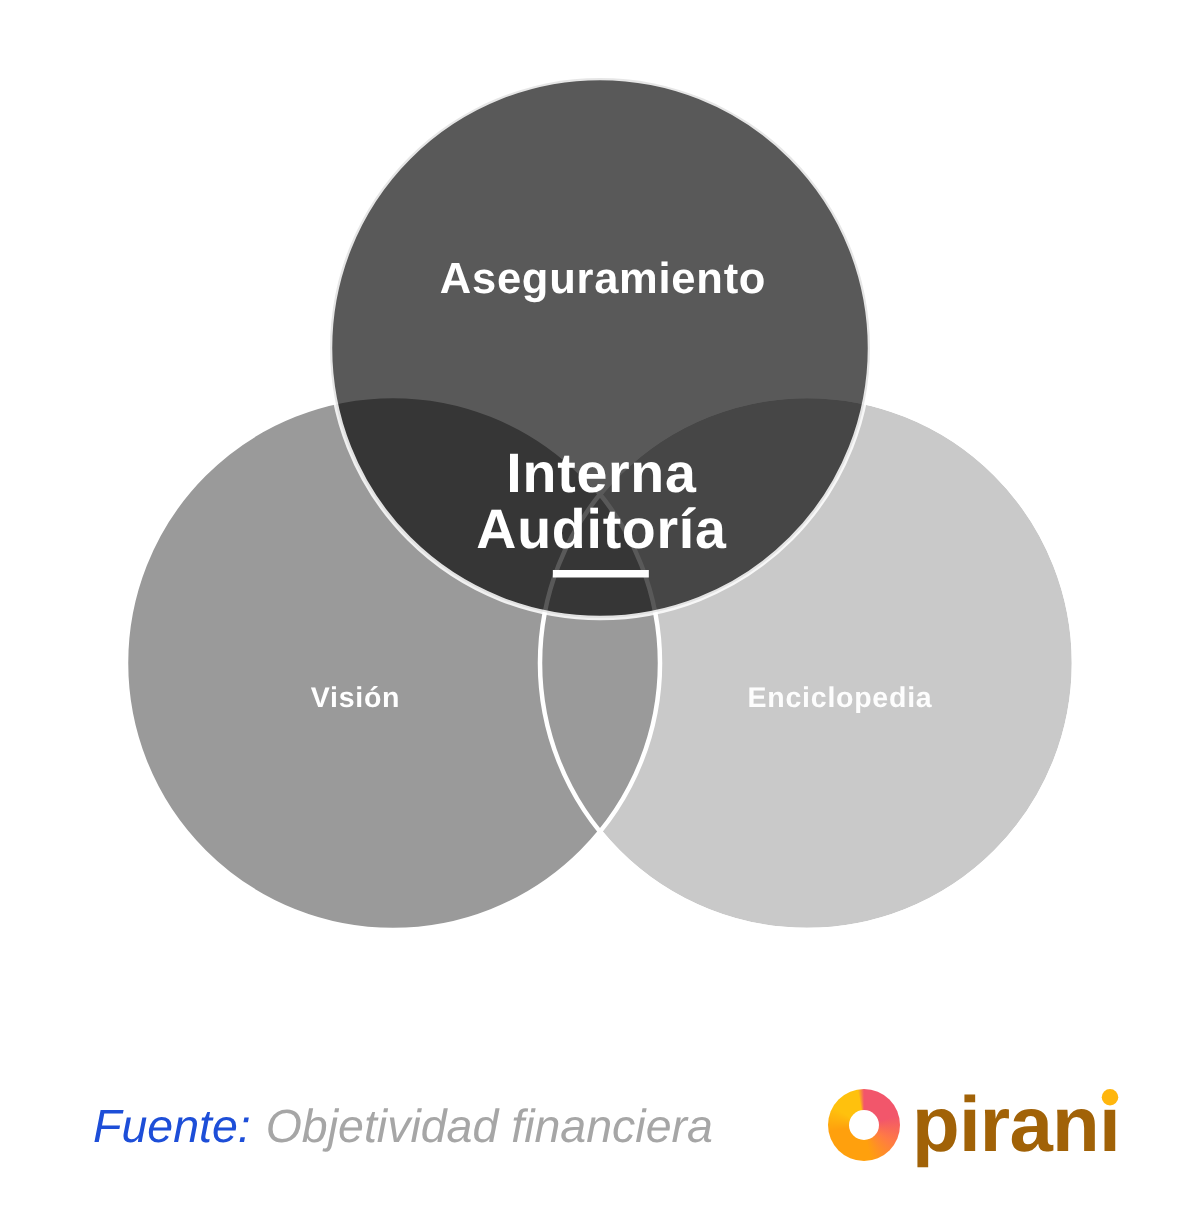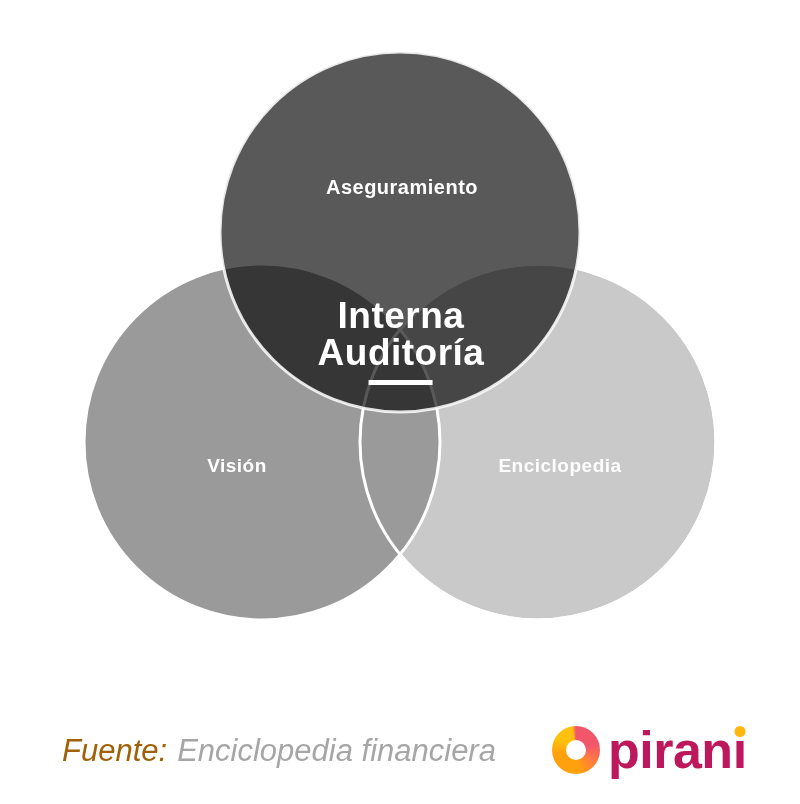--- a/index.html
+++ b/index.html
@@ -14,21 +14,21 @@
 
   .circle-label{
     position:absolute;
     transform:translate(-50%,-50%);
     color:#ffffff;
     font-weight:600;
     font-size:19px;
     letter-spacing:0.5px;
     white-space:nowrap;
   }
-  .label-aseguramiento{left:402px;top:187px;font-size:20px;}
+  .label-aseguramiento{left:402px;top:187px;font-size:29px;}
   .label-vision{left:237px;top:466px;}
   .label-objetividad{left:560px;top:466px;color:#fdfdfd;}
 
   .center-title{
     position:absolute;
     left:401px;top:297px;
     transform:translateX(-50%);
     text-align:center;
     color:#ffffff;
     font-weight:700;
@@ -43,21 +43,21 @@
     margin:9px auto 0 auto;
   }
 
   .source-line{
     position:absolute;
     left:62px;top:733px;
     font-style:italic;
     font-size:31px;
     white-space:nowrap;
   }
-  .source-label{color:#a16207;font-weight:400;}
+  .source-label{color:#1d4ed8;font-weight:400;}
   .source-text{color:#a6a6a6;font-weight:300;margin-left:10px;}
 
   .brand{
     position:absolute;
     left:552px;top:724px;
     display:flex;
     align-items:center;
     gap:8px;
   }
   .brand-icon{
@@ -76,21 +76,21 @@
     content:"";
     position:absolute;
     inset:14px;
     border-radius:50%;
     background:#ffffff;
   }
   .brand-wordmark{
     font-size:52px;
     line-height:52px;
     font-weight:700;
-    color:#be185d;
+    color:#a16207;
     letter-spacing:-0.5px;
     white-space:nowrap;
   }
   .last-i{position:relative;display:inline-block;}
   .i-dot{
     position:absolute;
     left:50%;top:2px;
     transform:translateX(-50%);
     width:11px;height:11px;
     border-radius:50%;
@@ -119,21 +119,21 @@
 
   <div class="circle-label label-objetividad">Enciclopedia</div>
 
   <div class="center-title">
     <div>Interna</div>
     <div>Auditoría</div>
     <div class="center-underline"></div>
   </div>
 
   <div class="source-line">
-    <span class="source-label">Fuente:</span><span class="source-text">Enciclopedia financiera</span>
+    <span class="source-label">Fuente:</span><span class="source-text">Objetividad financiera</span>
   </div>
 
   <div class="brand">
     <div class="brand-icon"></div>
     <div class="brand-wordmark">
       <span>piran</span><span class="last-i"><span>ı</span><span class="i-dot"></span></span>
     </div>
   </div>
 
 </div>

